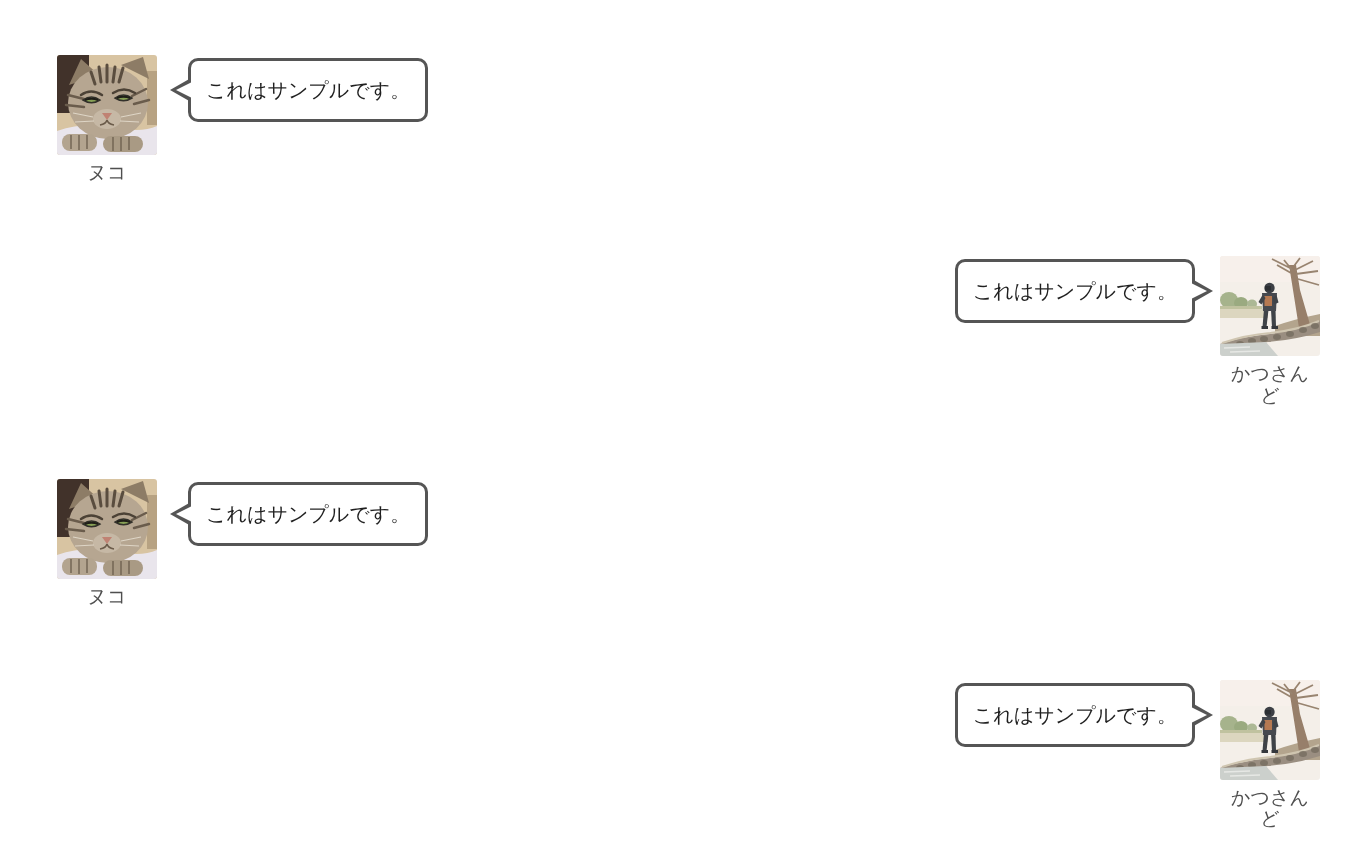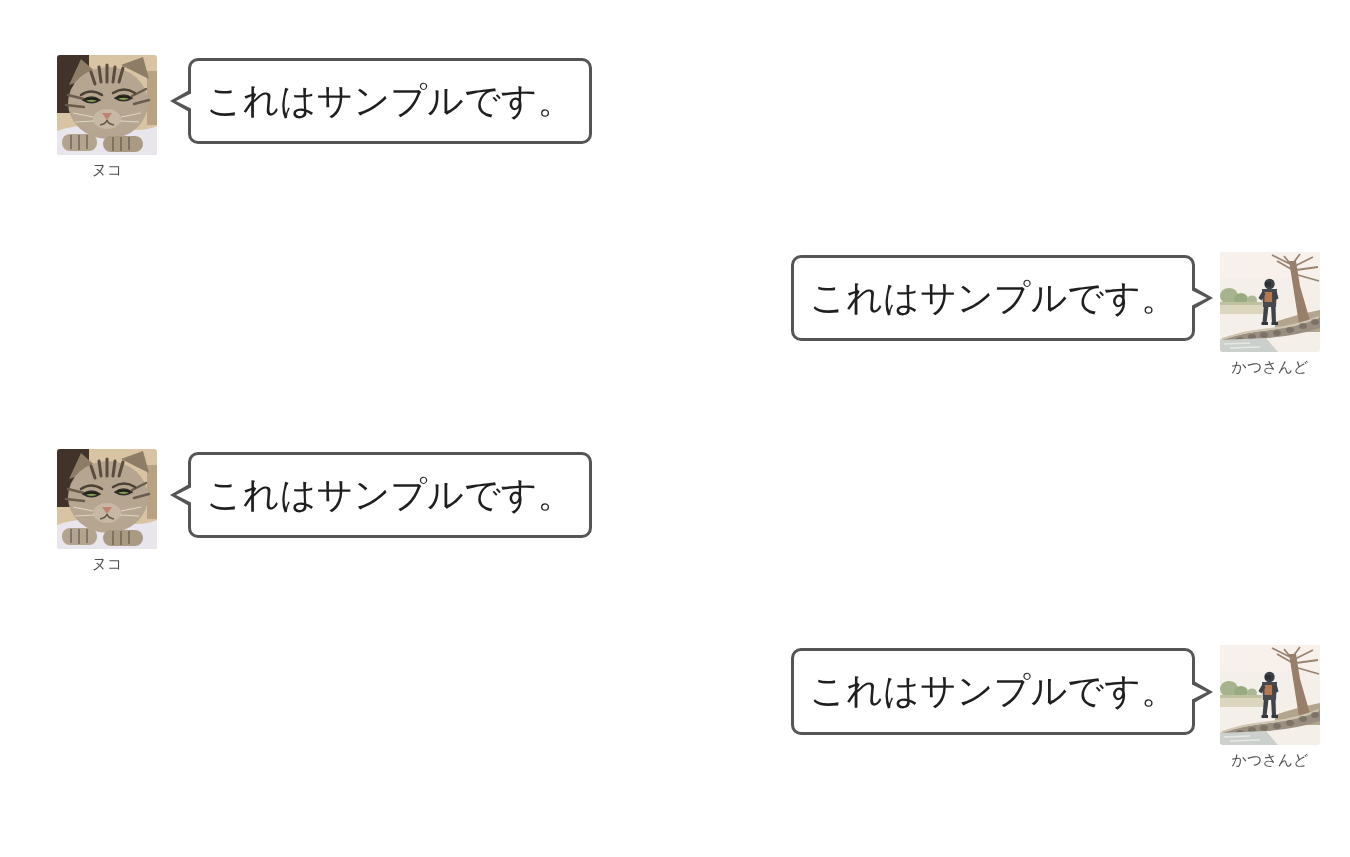--- a/index.html
+++ b/index.html
@@ -30,35 +30,35 @@
   .avatar {
     width: 100px; height: 100px;
     border-radius: 3px;
     overflow: hidden;
     display: block;
   }
   .avatar svg { display: block; width: 100px; height: 100px; }
   .name {
     margin-top: 7px;
     max-width: 92px;
-    font-size: 15px;
+    font-size: 19px;
     line-height: 1.12;
     color: #4f4f4f;
     text-align: center;
     word-break: break-all;
   }
 
   .bubble {
     position: relative;
     margin-top: 3px;
     background: #ffffff;
     border: 3px solid #555555;
     border-radius: 10px;
     padding: 15px 15px;
-    font-size: 36px;
+    font-size: 20px;
     line-height: 1.4;
     color: #1f1f1f;
     white-space: nowrap;
     max-width: 740px;
   }
   .msg.left  .bubble { margin-left: 31px; }
   .msg.right .bubble { margin-right: 25px; }
 
   
   .msg.left .bubble::before {

